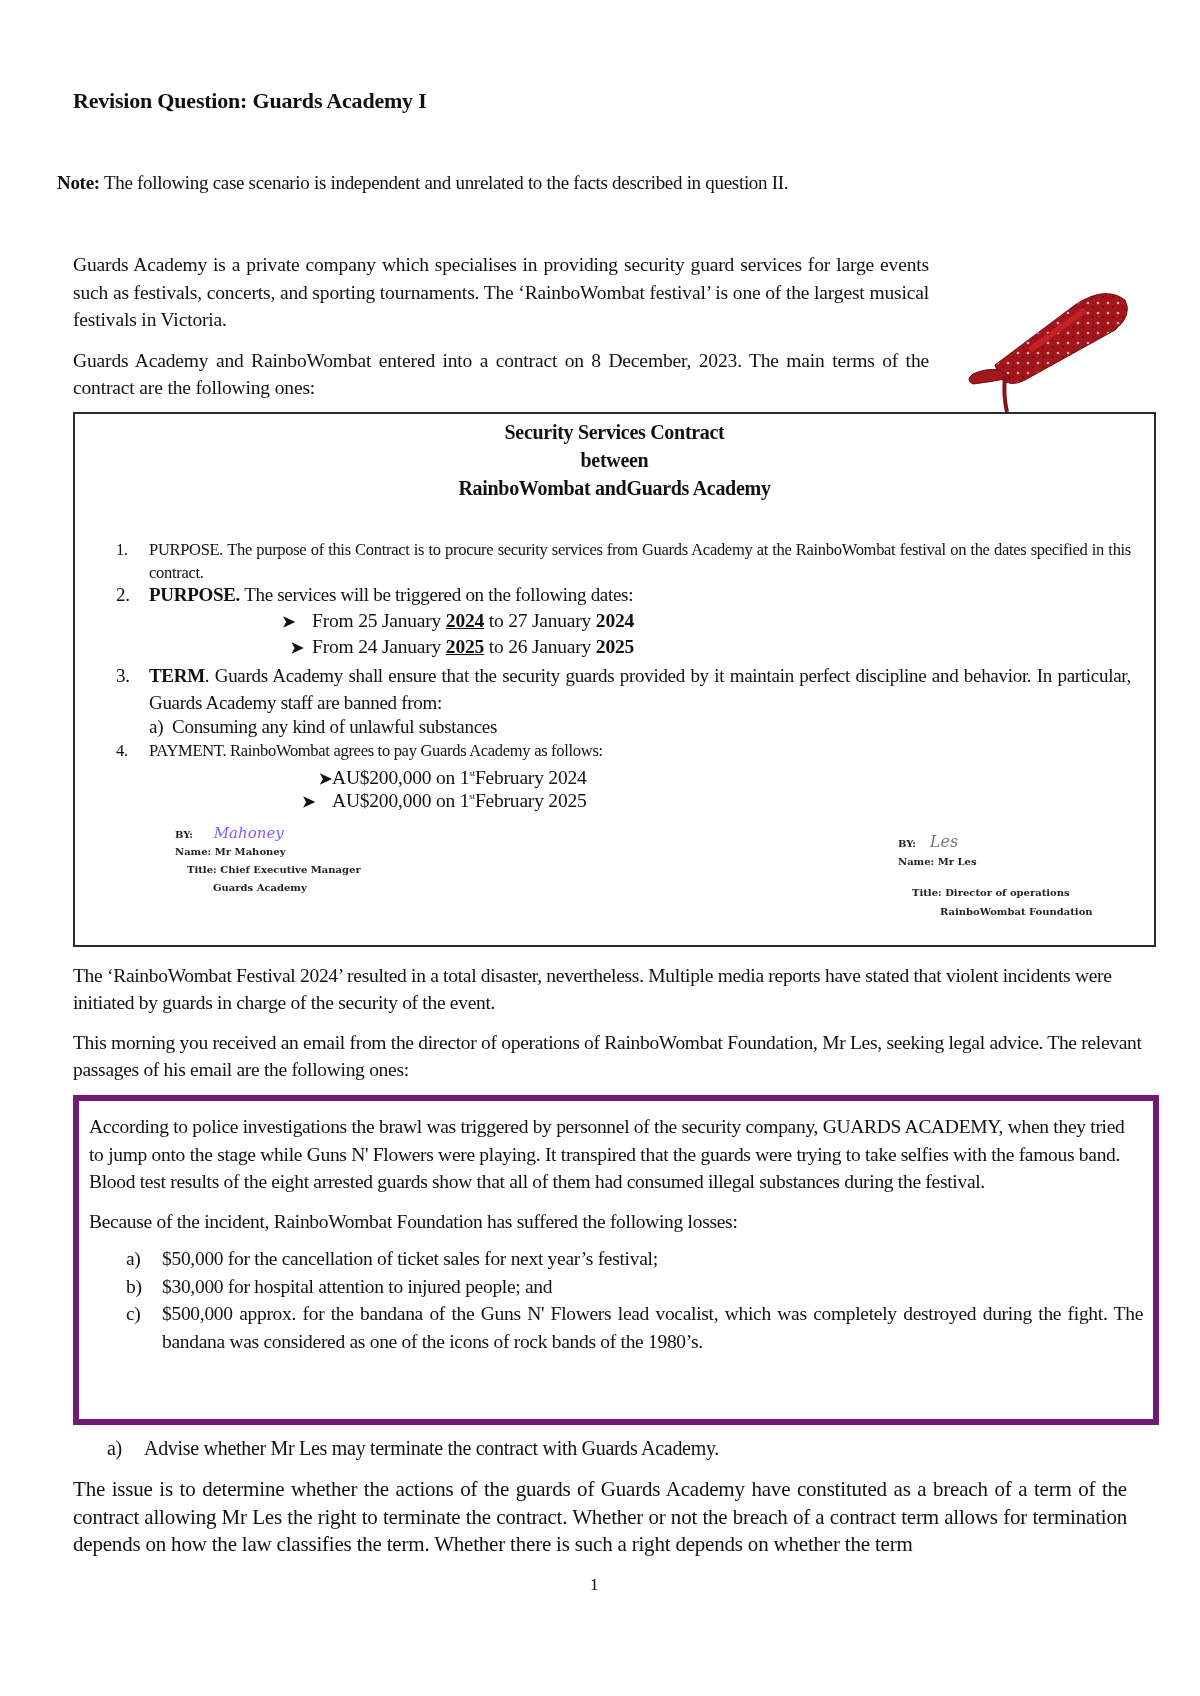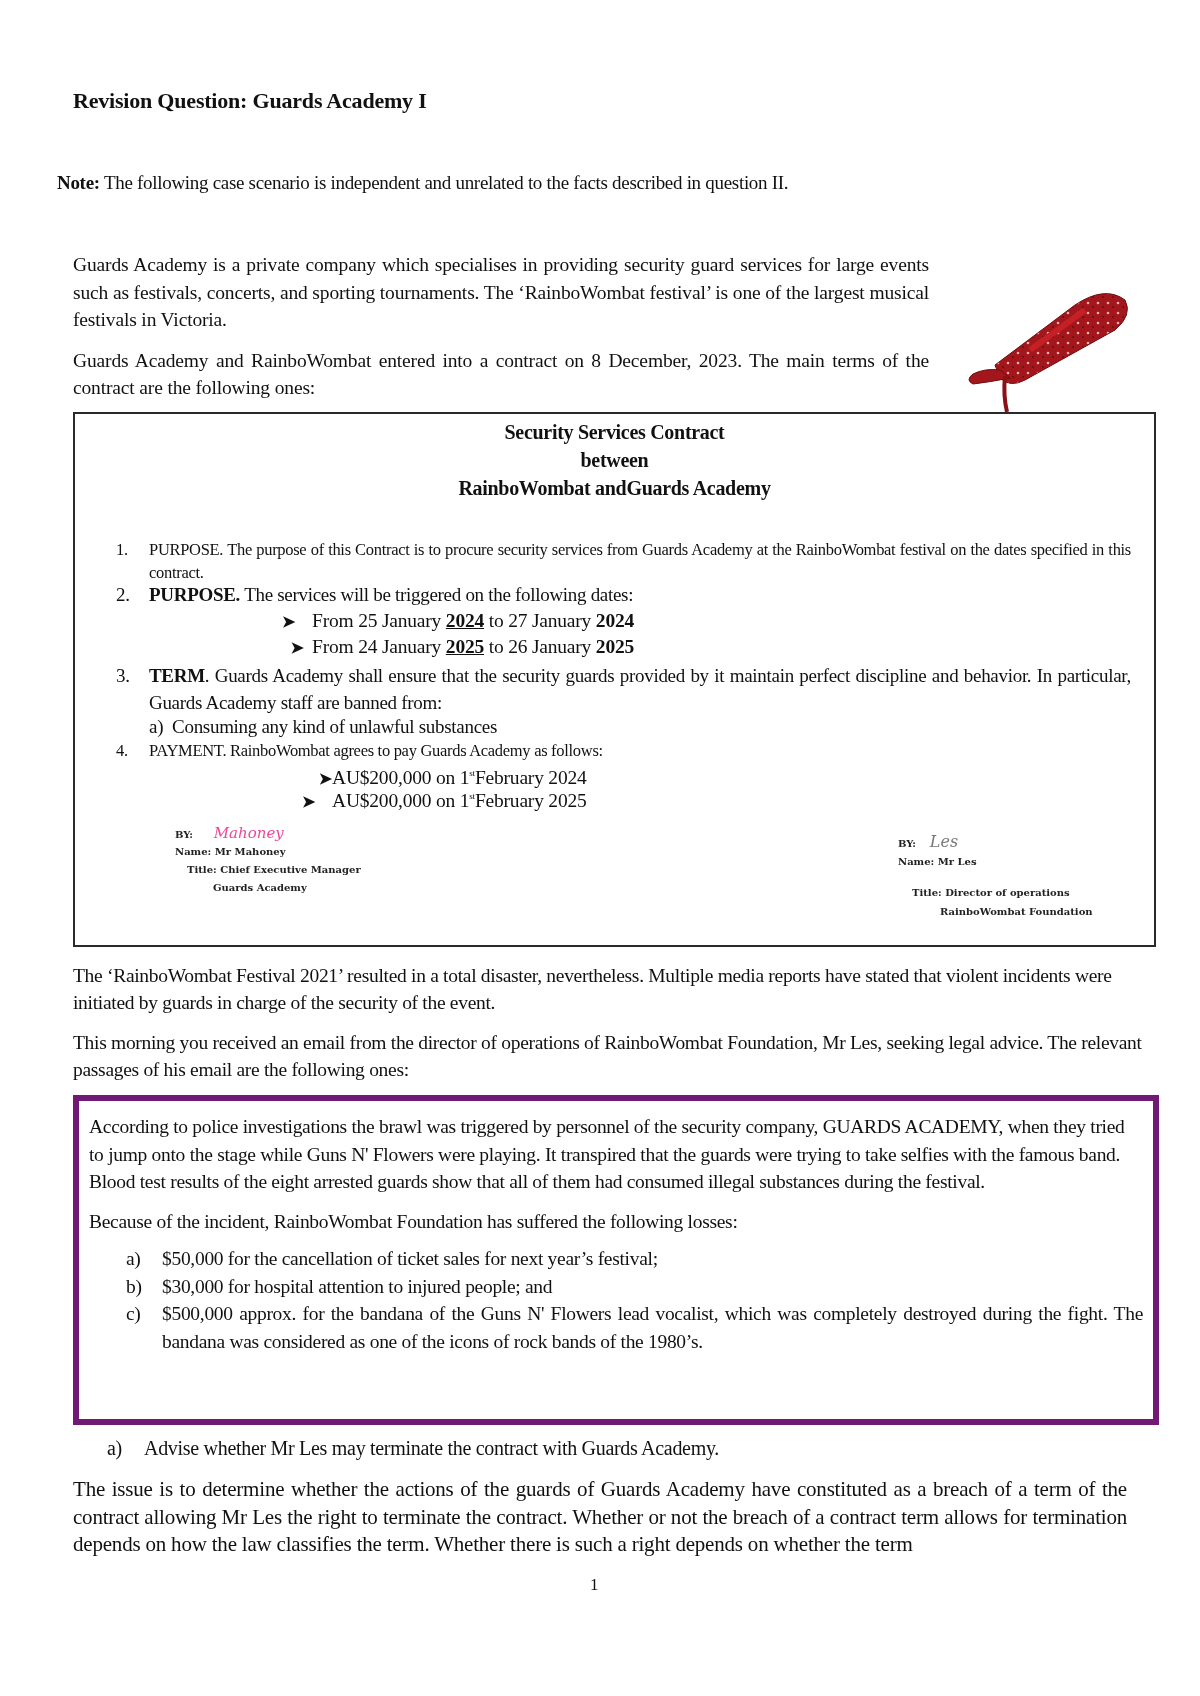--- a/index.html
+++ b/index.html
@@ -20,21 +20,21 @@
     left: 73px; top: 412px; width: 1083px; height: 535px;
     border: 2px solid #2a2a2a; box-sizing: border-box;
   }
   .contract-head { position: absolute; left: 0; right: 0; top: 4px; text-align: center; font-size: 20px; font-weight: bold; line-height: 28px; letter-spacing: -0.3px; }
   .clause { position: absolute; font-size: 19px; letter-spacing: -0.3px; }
   .clause .num { position: absolute; left: -33px; }
   .small { font-size: 16.5px; line-height: 23px; }
   .bullet { position: absolute; font-size: 19.5px; letter-spacing: -0.2px; }
   .bullet .arrow { display: inline-block; width: 30px; font-weight: bold; font-size: 16px; }
   .sig { position: absolute; font-family: "DejaVu Serif", serif; font-weight: bold; font-size: 10px; line-height: 15px; color: #222; }
-  .sig .scrawl { font-family: "DejaVu Serif", serif; font-style: italic; font-weight: normal; color: #ec4899; font-size: 15px; }
+  .sig .scrawl { font-family: "DejaVu Serif", serif; font-style: italic; font-weight: normal; color: #8b5cf6; font-size: 15px; }
   .sig .scrawl2 { font-style: italic; font-weight: normal; color: #777; font-size: 16px; }
 
   .para2 { left: 73px; top: 962px; width: 1085px; font-size: 19.5px; line-height: 27px; letter-spacing: -0.3px; }
   .para2 p { margin: 0 0 13px 0; }
 
   .email-box {
     left: 73px; top: 1095px; width: 1086px; height: 330px;
     border: 6px solid #701a75; box-sizing: border-box;
     padding: 12px 10px 0 10px; font-size: 19.5px; line-height: 27.5px; letter-spacing: -0.3px;
   }
@@ -132,21 +132,21 @@
   </div>
   <div class="sig" style="left:823px; top:420px;">
     <div><span>BY:</span>&nbsp;&nbsp;&nbsp;&nbsp;<span class="scrawl2">Les</span></div>
     <div style="margin-top:3px">Name: Mr Les</div>
     <div style="padding-left:14px; margin-top:16px">Title: Director of operations</div>
     <div style="padding-left:42px; margin-top:4px">RainboWombat Foundation</div>
   </div>
 </div>
 
 <div class="abs para2">
-  <p>The ‘RainboWombat Festival 2021’ resulted in a total disaster, nevertheless. Multiple media reports have stated that violent incidents were initiated by guards in charge of the security of the event.</p>
+  <p>The ‘RainboWombat Festival 2024’ resulted in a total disaster, nevertheless. Multiple media reports have stated that violent incidents were initiated by guards in charge of the security of the event.</p>
   <p>This morning you received an email from the director of operations of RainboWombat Foundation, Mr Les, seeking legal advice. The relevant passages of his email are the following ones:</p>
 </div>
 
 <div class="abs email-box">
   <p>According to police investigations the brawl was triggered by personnel of the security company, GUARDS ACADEMY, when they tried to jump onto the stage while Guns N' Flowers were playing. It transpired that the guards were trying to take selfies with the famous band. Blood test results of the eight arrested guards show that all of them had consumed illegal substances during the festival.</p>
   <p style="margin-bottom:10px">Because of the incident, RainboWombat Foundation has suffered the following losses:</p>
   <ul class="lst">
     <li><span class="lbl">a)</span><span>$50,000 for the cancellation of ticket sales for next year’s festival;</span></li>
     <li><span class="lbl">b)</span><span>$30,000 for hospital attention to injured people; and</span></li>
     <li><span class="lbl">c)</span><span>$500,000 approx. for the bandana of the Guns N' Flowers lead vocalist, which was completely destroyed during the fight. The bandana was considered as one of the icons of rock bands of the 1980’s.</span></li>

